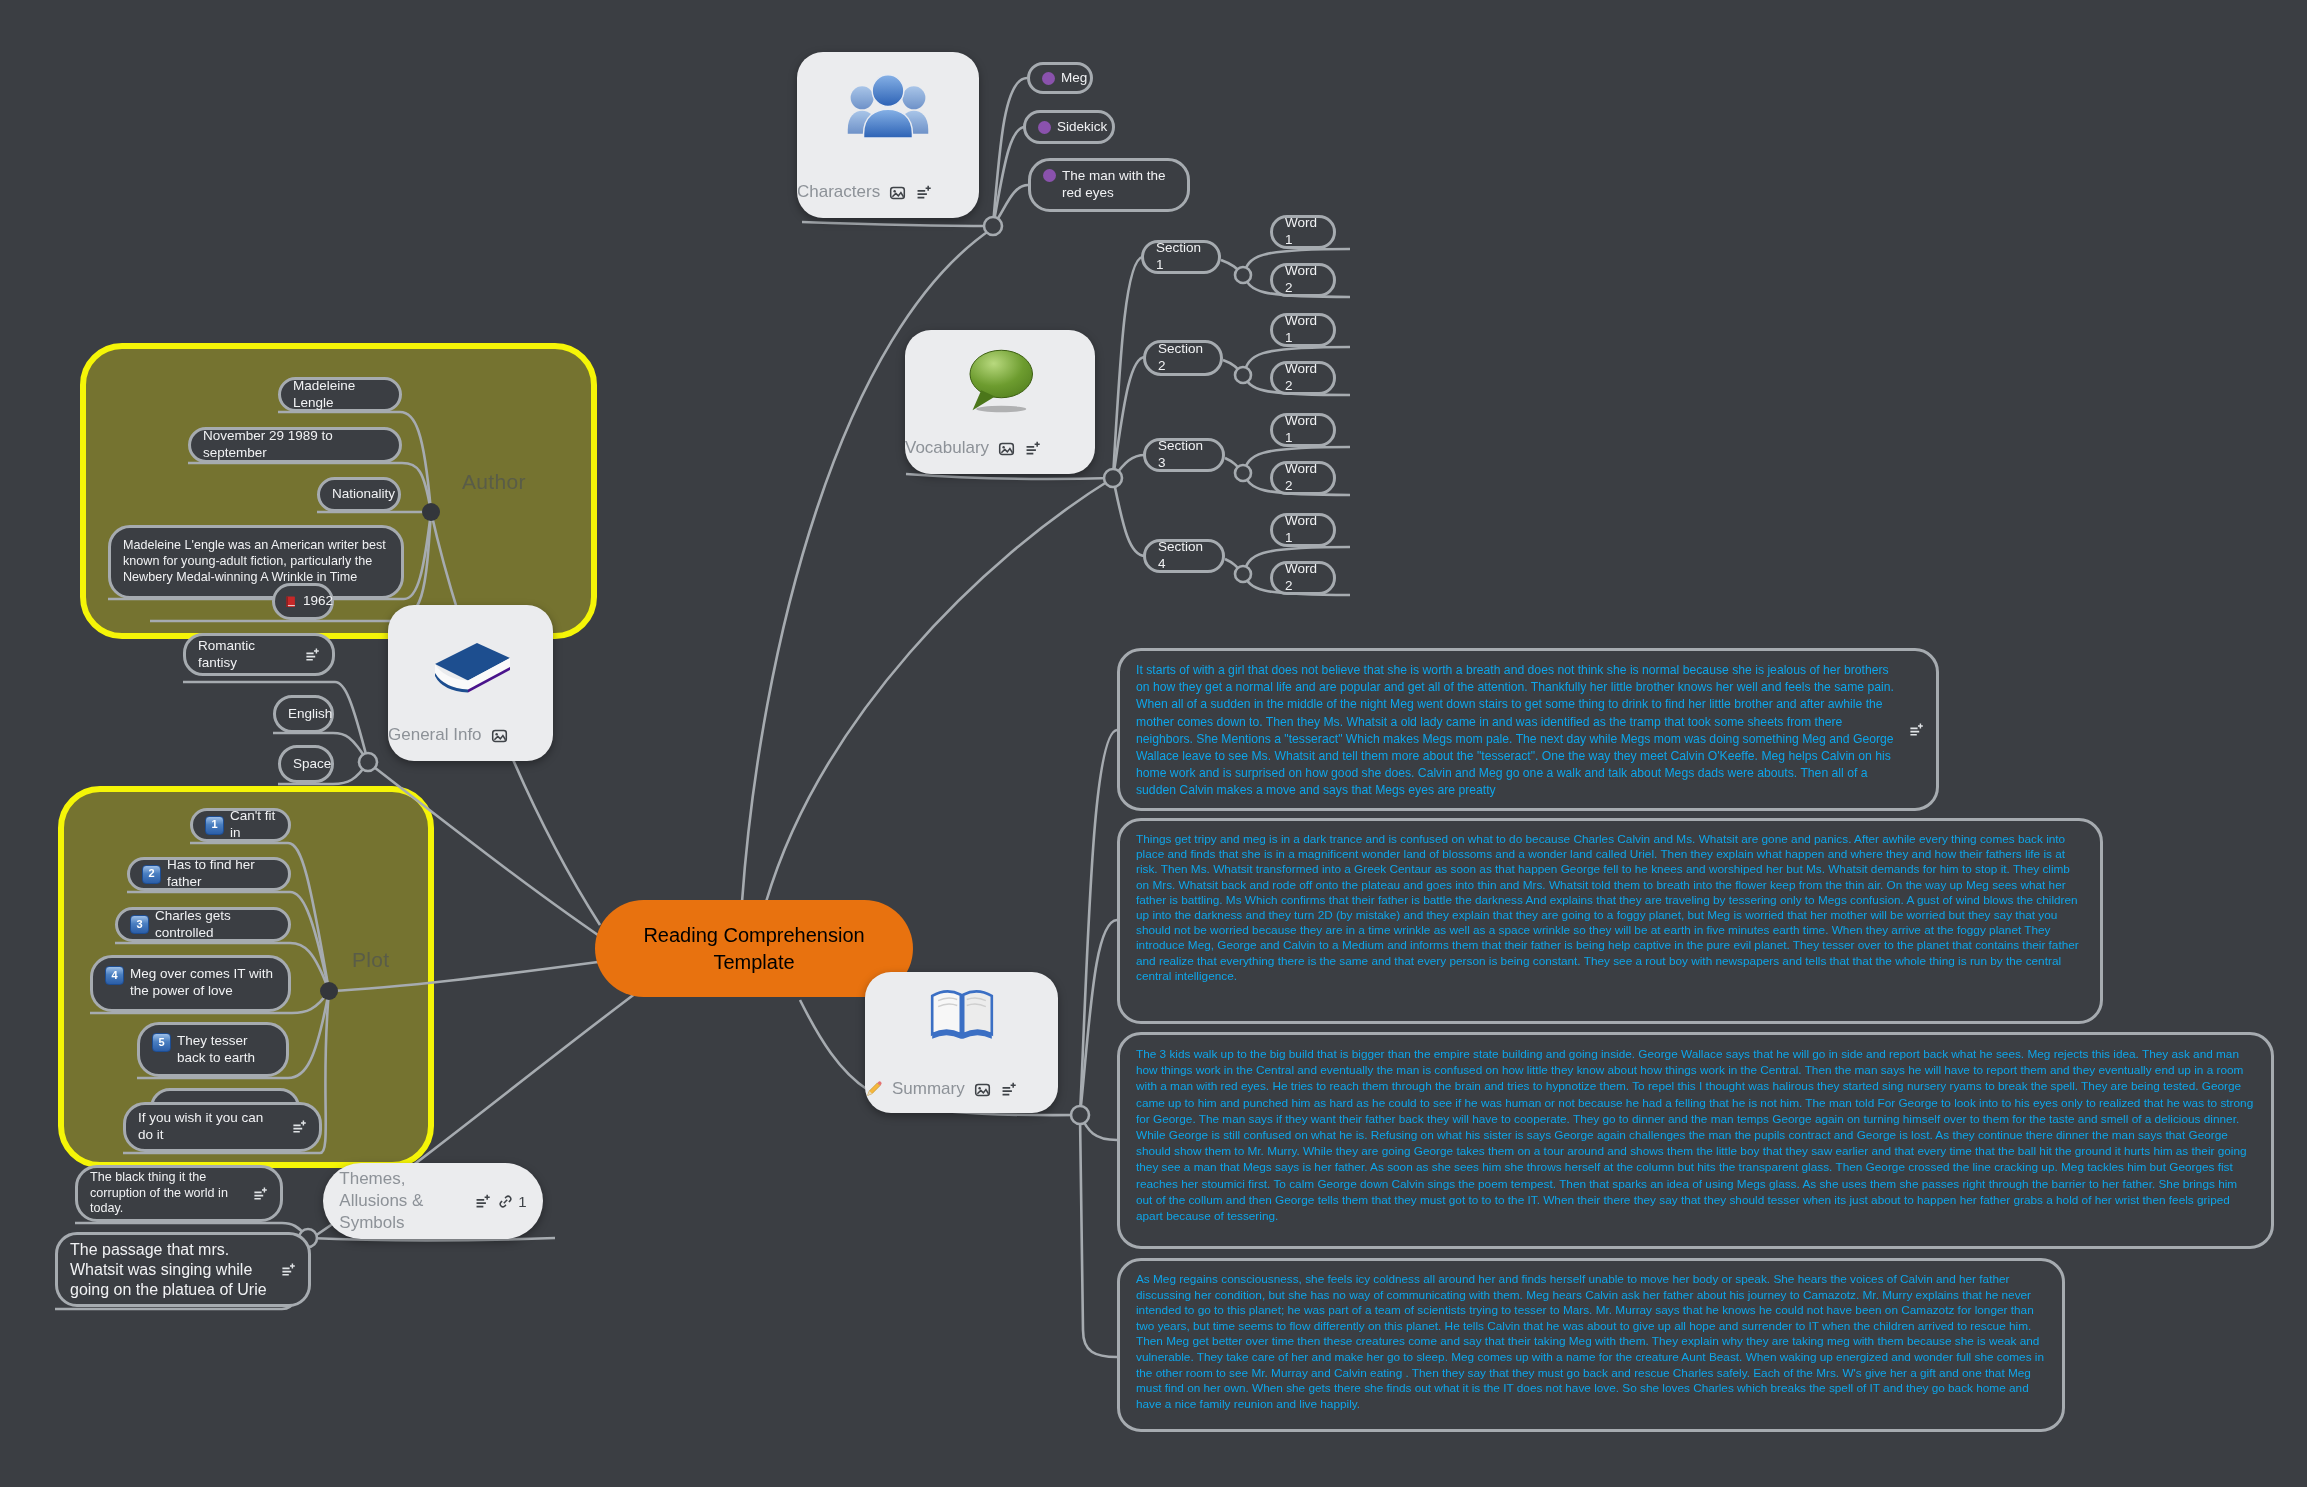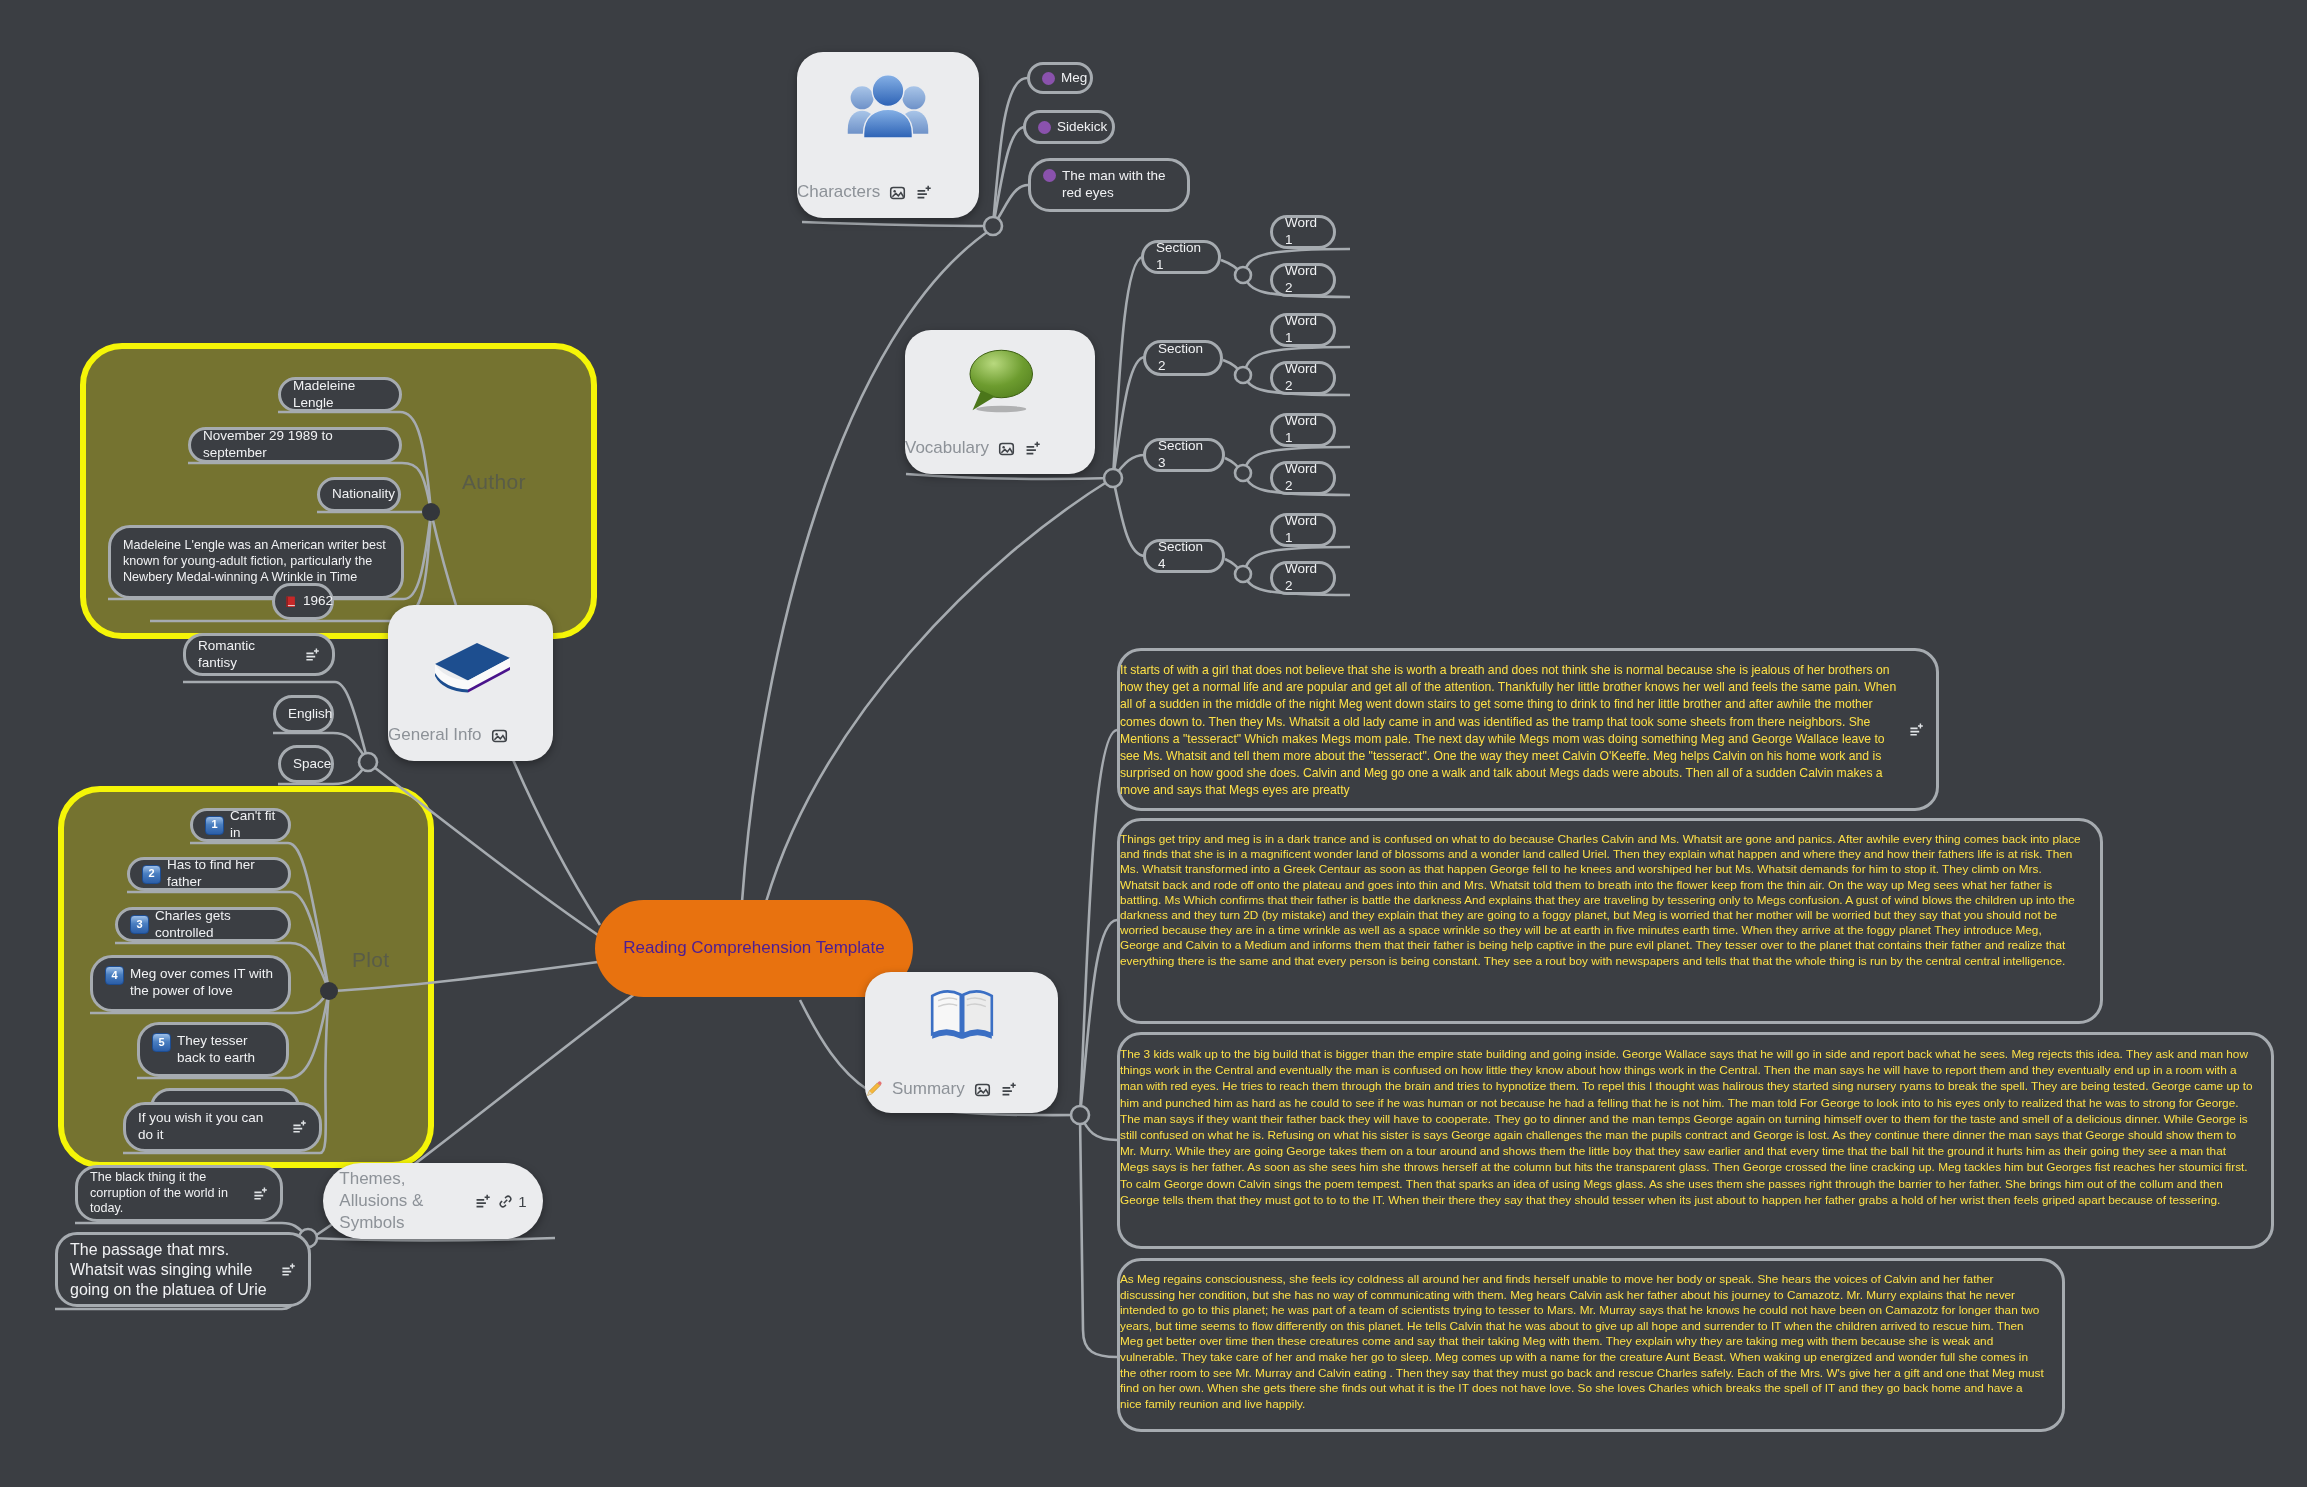--- a/index.html
+++ b/index.html
@@ -11,24 +11,24 @@
   .pill{background:#3b3e43;border:3px solid #a6abb0;border-radius:20px;color:#f1f2f4;
         display:flex;align-items:center;justify-content:flex-start;gap:6px;
         font-size:13.5px;padding:4px 12px;line-height:1.25;}
   .pill.multiline{justify-content:flex-start;text-align:left;border-radius:22px;}
   .card{background:#ebecee;border-radius:26px;box-shadow:0 3px 8px rgba(0,0,0,.35);
         display:flex;flex-direction:column;align-items:flex-start;justify-content:flex-end;
         color:#8d9298;font-size:17px;}
   .card .bigicon{position:absolute;top:14px;left:50%;transform:translateX(-50%);}
   .card .labelrow{display:flex;align-items:center;gap:9px;margin-bottom:16px;}
   .glabel{position:absolute;z-index:3;color:#595c48;font-size:21px;letter-spacing:.3px;}
-  .central{background:#e8720f;border-radius:50px;color:#4c1d95;font-size:17px;line-height:1.35;
+  .central{background:#e8720f;border-radius:50px;color:#000000;font-size:20px;line-height:1.35;
            display:flex;align-items:center;justify-content:center;text-align:center;padding:8px 20px;}
-  .para{background:#3b3e43;border:3px solid #a6abb0;border-radius:24px;color:#fde047;
-        font-size:11.8px;line-height:15.9px;padding:11px 34px 11px 0;text-align:left;
+  .para{background:#3b3e43;border:3px solid #a6abb0;border-radius:24px;color:#0ea5e9;
+        font-size:11.8px;line-height:15.9px;padding:11px 34px 11px 16px;text-align:left;
         position:absolute;z-index:3;box-sizing:border-box;}
   .dot{width:13px;height:13px;border-radius:50%;background:#8a52ad;flex:0 0 auto;}
   .num{width:17px;height:17px;border-radius:4px;flex:0 0 auto;color:#fff;font-size:11px;font-weight:bold;
        display:inline-flex;align-items:center;justify-content:center;
        background:linear-gradient(180deg,#9dbfe8 0%,#4a7fc1 45%,#2b5ea8 100%);border:1px solid #1d4d92;}
   .icon{display:inline-flex;flex:0 0 auto;}
   .icon svg{display:block;}
   .ic-dark{color:#3f4348;}
   .ic-light{color:#e0e3e6;}
   .linkcount{font-size:15px;color:#3f4348;margin-left:2px;}

